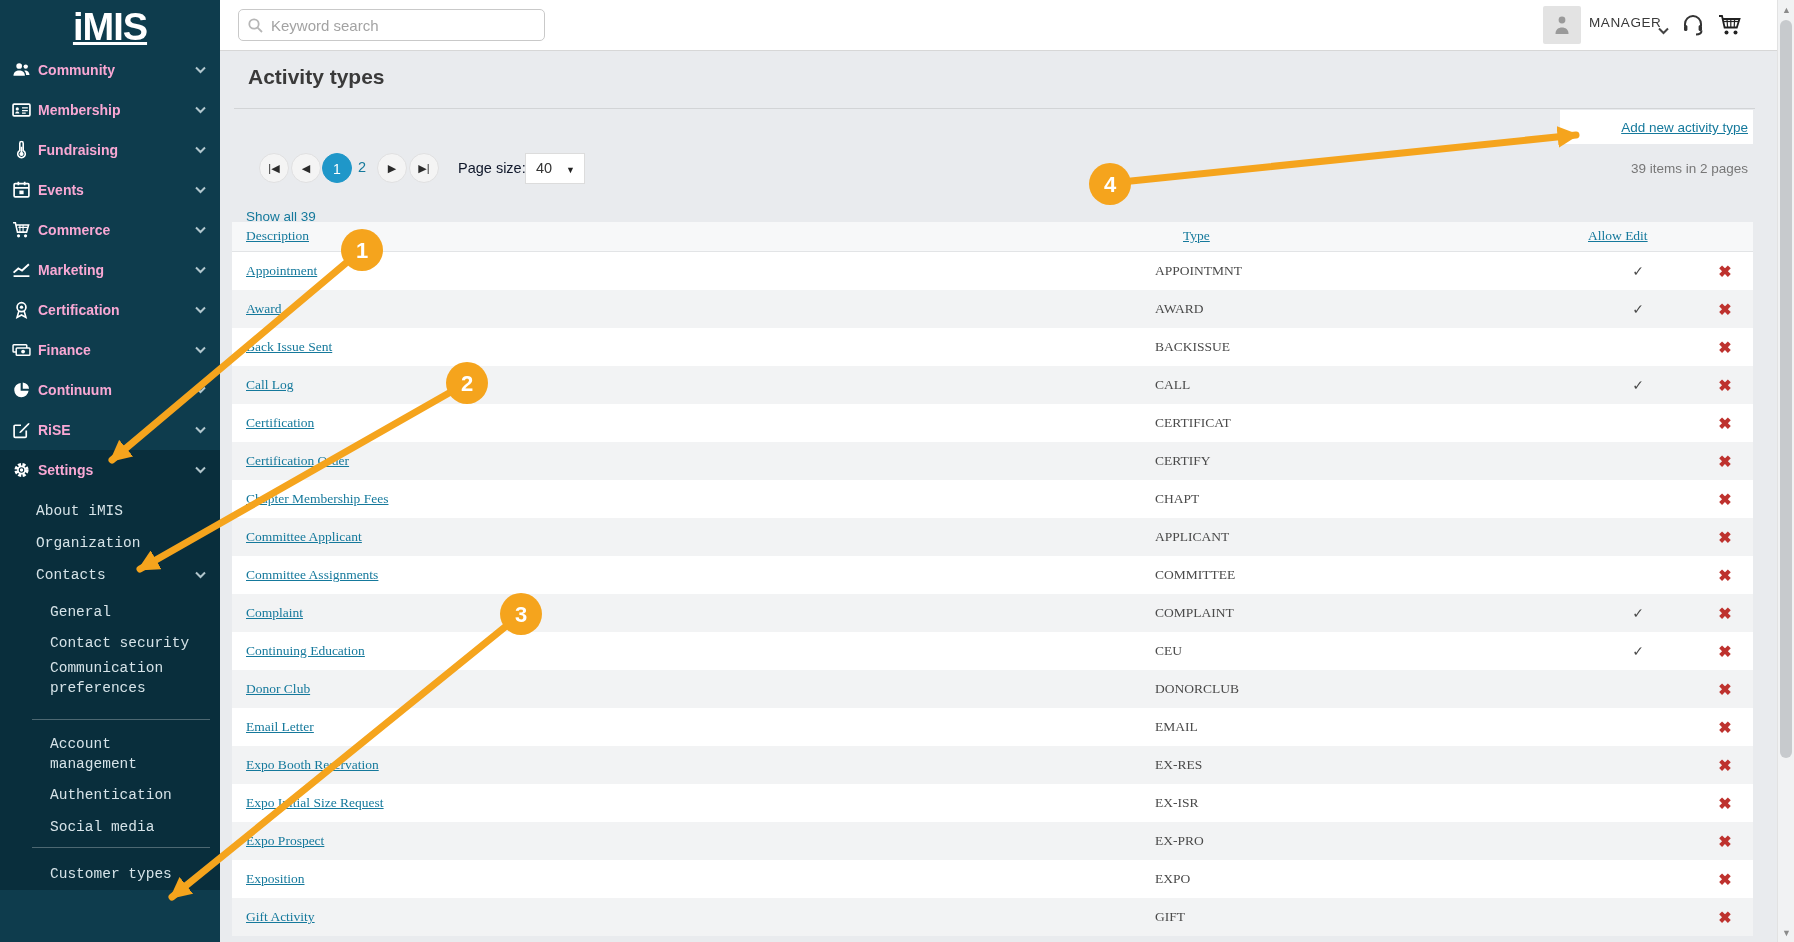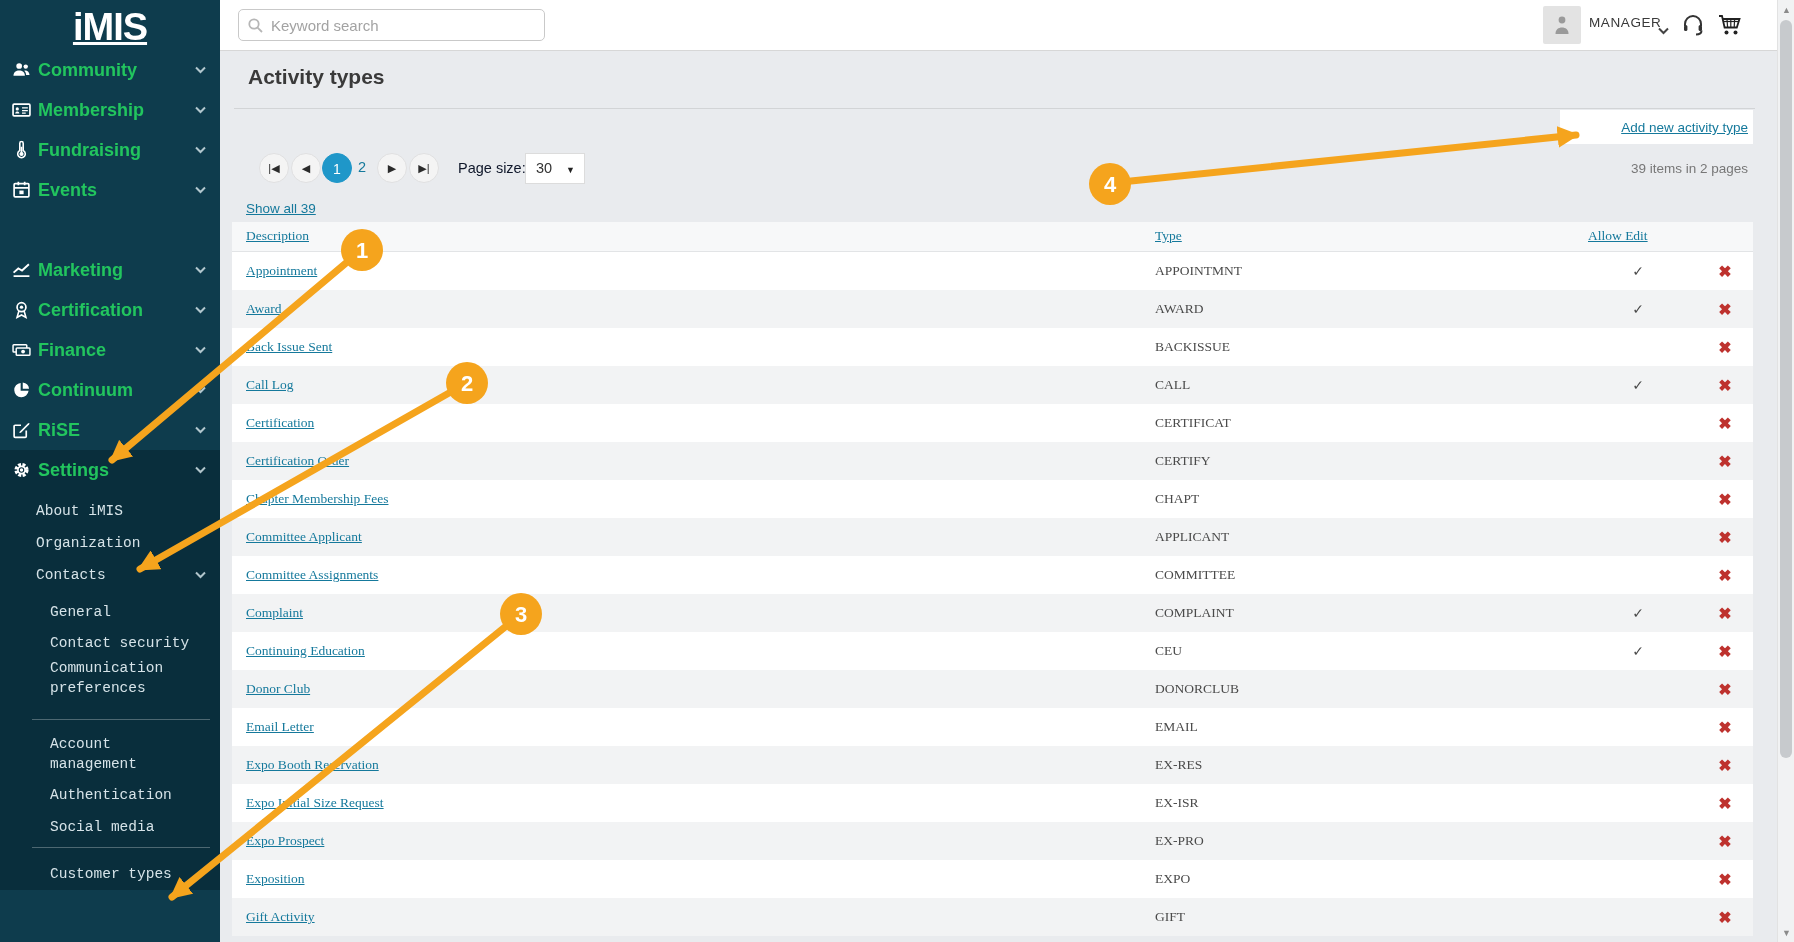--- a/index.html
+++ b/index.html
@@ -10,21 +10,21 @@
   
   .sidebar { position:absolute; left:0; top:0; width:220px; height:942px;
              background:#0e3c4d; z-index:5; }
   .logo { position:absolute; top:6px; left:0; width:220px; text-align:center;
           color:#fff; font-size:38px; font-weight:800; letter-spacing:-1px;text-decoration:underline; }
   .nav-item { position:absolute; left:0; width:220px; height:40px; cursor:pointer; }
   .nav-icon { position:absolute; left:12px; top:50%; transform:translateY(-50%);
               width:19px; height:19px; }
   .nav-icon svg { width:19px; height:19px; display:block; }
   .nav-label { position:absolute; left:38px; top:50%; transform:translateY(-50%);
-               color:#22c55e; font-size:18px; font-weight:700; }
+               color:#f9a8d4; font-size:14px; font-weight:700; }
   .chev { position:absolute; right:14px; top:50%; transform:translateY(-50%);
           width:11px; height:8px; opacity:.85; }
   .chev svg { width:11px; height:8px; display:block; }
 
   .settings-panel { position:absolute; left:0; top:450px; width:220px; height:440px;
                     background:#092e3c; overflow:hidden; }
   .sp-item { position:absolute; left:0; width:220px; height:30px; cursor:pointer;font-family:Liberation Mono, monospace; }
   .sp-label { position:absolute; left:36px; top:50%; transform:translateY(-50%);
               color:#d6e3e8; font-size:14.5px; white-space:pre-line; }
   .sp-sub .sp-label { left:50px; }
@@ -80,21 +80,21 @@
             background:#f4f4f4; border:1px solid #e0e0e1; color:#2b2b2b;
             text-align:center; line-height:28px; font-size:11px; cursor:pointer; }
   .pg-btn.cur { background:#1f97c9; border-color:#1f97c9; color:#fff;
                 font-size:14px; line-height:30px; }
   .pg-num { position:absolute; top:6px; font-size:14.5px; }
   .pagesize-label { position:absolute; left:238px; top:109px; font-size:14.5px; color:#0f172a; }
   .pageselect { position:absolute; left:305px; top:102px; width:60px; height:31px;
                 background:#fff; border:1px solid #dcdcdc; cursor:pointer; }
   .pageselect .val { position:absolute; left:10px; top:6px; font-size:14.5px; color:#333; }
   .pageselect .caret { position:absolute; right:9px; top:11px; font-size:9px; color:#222; }
-  .showall { position:absolute; left:26px; top:150px; font-size:13.5px; }
+  .showall { position:absolute; left:26px; top:158px; font-size:13.5px; }
 
   .table { position:absolute; left:12px; top:171px; width:1521px;font-family:Liberation Serif, serif; }
   .thead { position:relative; height:30px; background:#f7f8f9;
            border-bottom:1px solid #e2e4e6; }
   .th { position:absolute; top:6px; font-size:13.5px; }
   .tr { position:relative; height:38px; background:#fff; }
   .tr.alt { background:#f2f3f4; }
   .cell { position:absolute; top:50%; transform:translateY(-50%); font-size:13.5px; }
   .c-desc { left:14px; }
   .c-type { left:923px; color:#4a4a4a; }
@@ -181,20 +181,38 @@
           </svg>
       </span>
       <span class="nav-label">Events</span>
       <span class="chev">
           <svg viewBox="0 0 11 8">
             <polyline points="1,1.5 5.5,6 10,1.5" fill="none" stroke="#cfe0e5" stroke-width="2"></polyline>
           </svg>
         </span>
     </div>
 
+    <div class="nav-item" style="top:210px">
+      <span class="nav-icon">
+        <svg viewBox="0 0 18 18">
+            <path d="M1 2.2h2.2l2 8.8h8.6l1.9-6.8H4" fill="none" stroke="#fff" stroke-width="1.5"></path>
+            <line x1="6" y1="6.5" x2="14.8" y2="6.5" stroke="#fff" stroke-width="1"></line>
+            <line x1="7.5" y1="4.2" x2="7.5" y2="11" stroke="#fff" stroke-width="1"></line>
+            <line x1="10.5" y1="4.2" x2="10.5" y2="11" stroke="#fff" stroke-width="1"></line>
+            <circle cx="6.2" cy="14.5" r="1.5" fill="#fff"></circle>
+            <circle cx="12.8" cy="14.5" r="1.5" fill="#fff"></circle>
+          </svg>
+      </span>
+      <span class="nav-label">Commerce</span>
+      <span class="chev">
+          <svg viewBox="0 0 11 8">
+            <polyline points="1,1.5 5.5,6 10,1.5" fill="none" stroke="#cfe0e5" stroke-width="2"></polyline>
+          </svg>
+        </span>
+    </div>
 
     <div class="nav-item" style="top:250px">
       <span class="nav-icon">
         <svg viewBox="0 0 18 18">
             <polyline points="1.5,11.5 6,7.5 9.5,9.5 16,3.5" fill="none" stroke="#fff" stroke-width="1.8"></polyline>
             <line x1="1.5" y1="14.8" x2="16.5" y2="14.8" stroke="#fff" stroke-width="1.8"></line>
           </svg>
       </span>
       <span class="nav-label">Marketing</span>
       <span class="chev">
@@ -396,31 +414,31 @@
     <div class="pager">
       <span class="pg-btn" style="left:0">|◀</span>
       <span class="pg-btn" style="left:32px">◀</span>
       <span class="pg-btn cur" style="left:63px">1</span>
       <a class="pg-num tlink" style="left:99px; text-decoration:none">2</a>
       <span class="pg-btn" style="left:118px">▶</span>
       <span class="pg-btn" style="left:150px">▶|</span>
     </div>
     <span class="pagesize-label">Page size:</span>
     <span class="pageselect">
-      <span class="val">30</span>
+      <span class="val">40</span>
       <span class="caret">▼</span>
     </span>
     <span class="items-summary">39 items in 2 pages</span>
 
     <a class="tlink showall">Show all 39</a>
 
     <div class="table">
       <div class="thead">
         <a class="th tlink" style="left:14px">Description</a>
-        <a class="th tlink" style="left:923px">Type</a>
+        <a class="th tlink" style="left:951px">Type</a>
         <a class="th tlink" style="left:1356px">Allow Edit</a>
       </div>
 
       <div class="tr">
         <a class="cell c-desc tlink">Appointment</a>
         <span class="cell c-type">APPOINTMNT</span>
         <span class="cell c-check">✓</span>
         <span class="cell c-del">✖</span>
       </div>
       <div class="tr alt">

